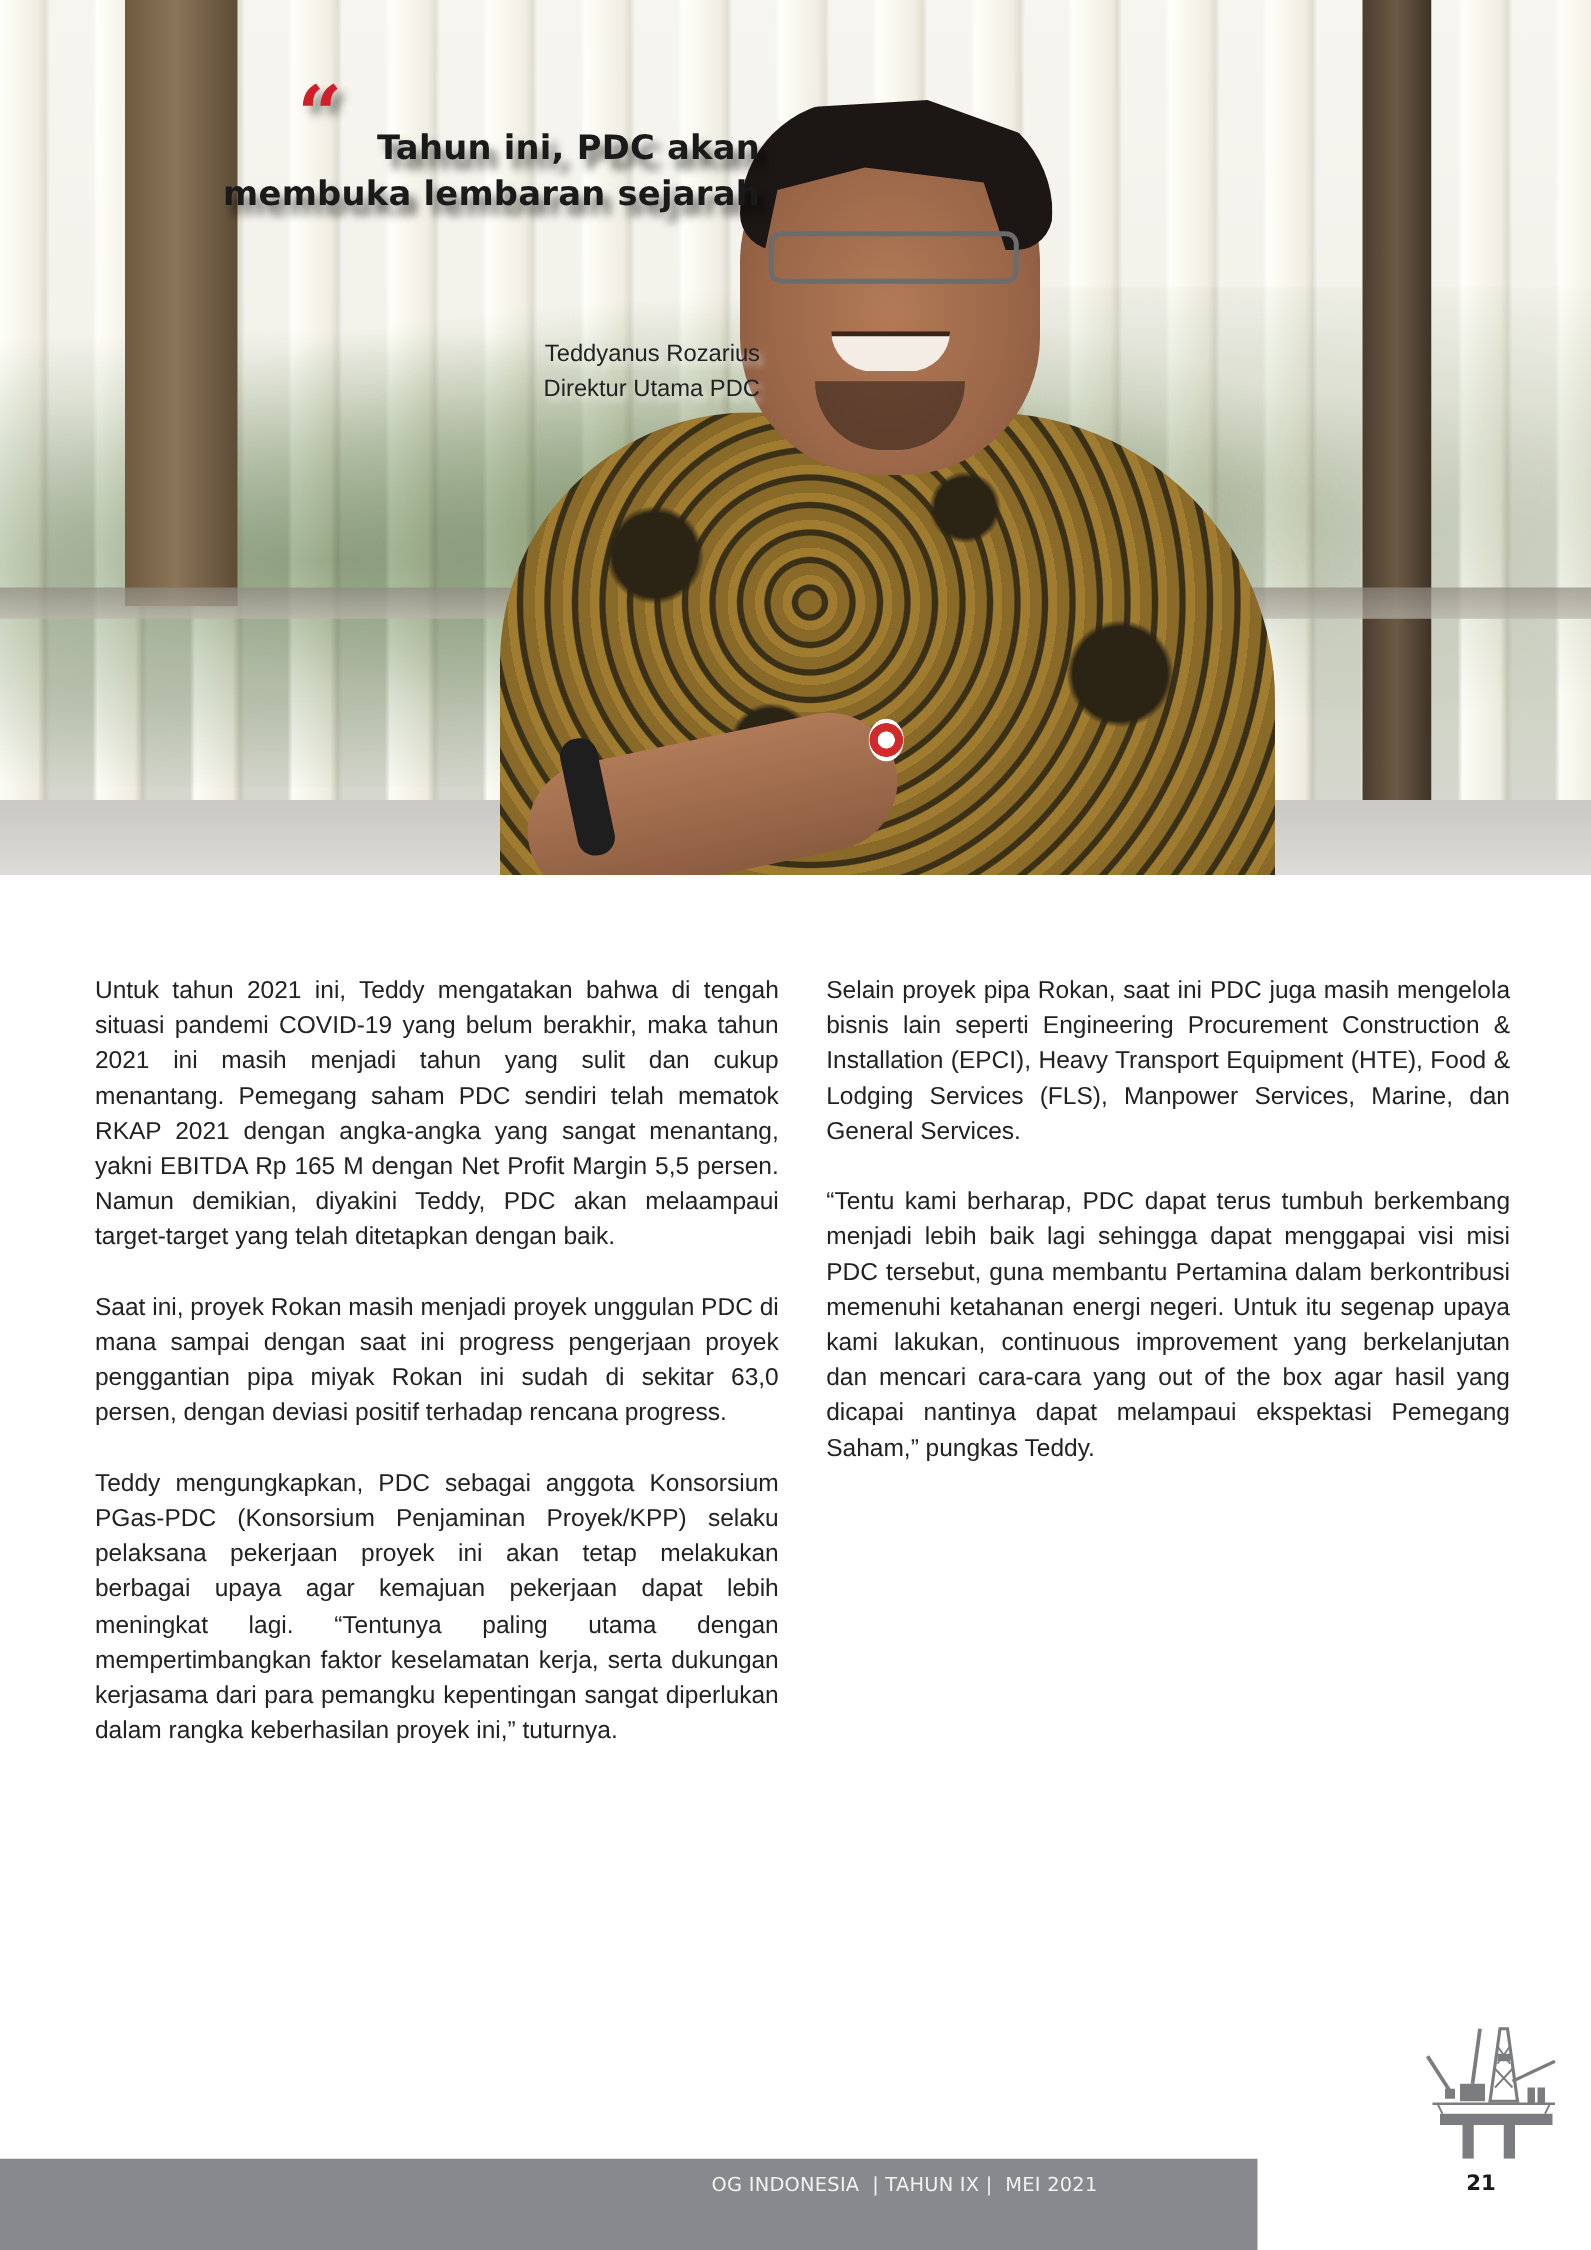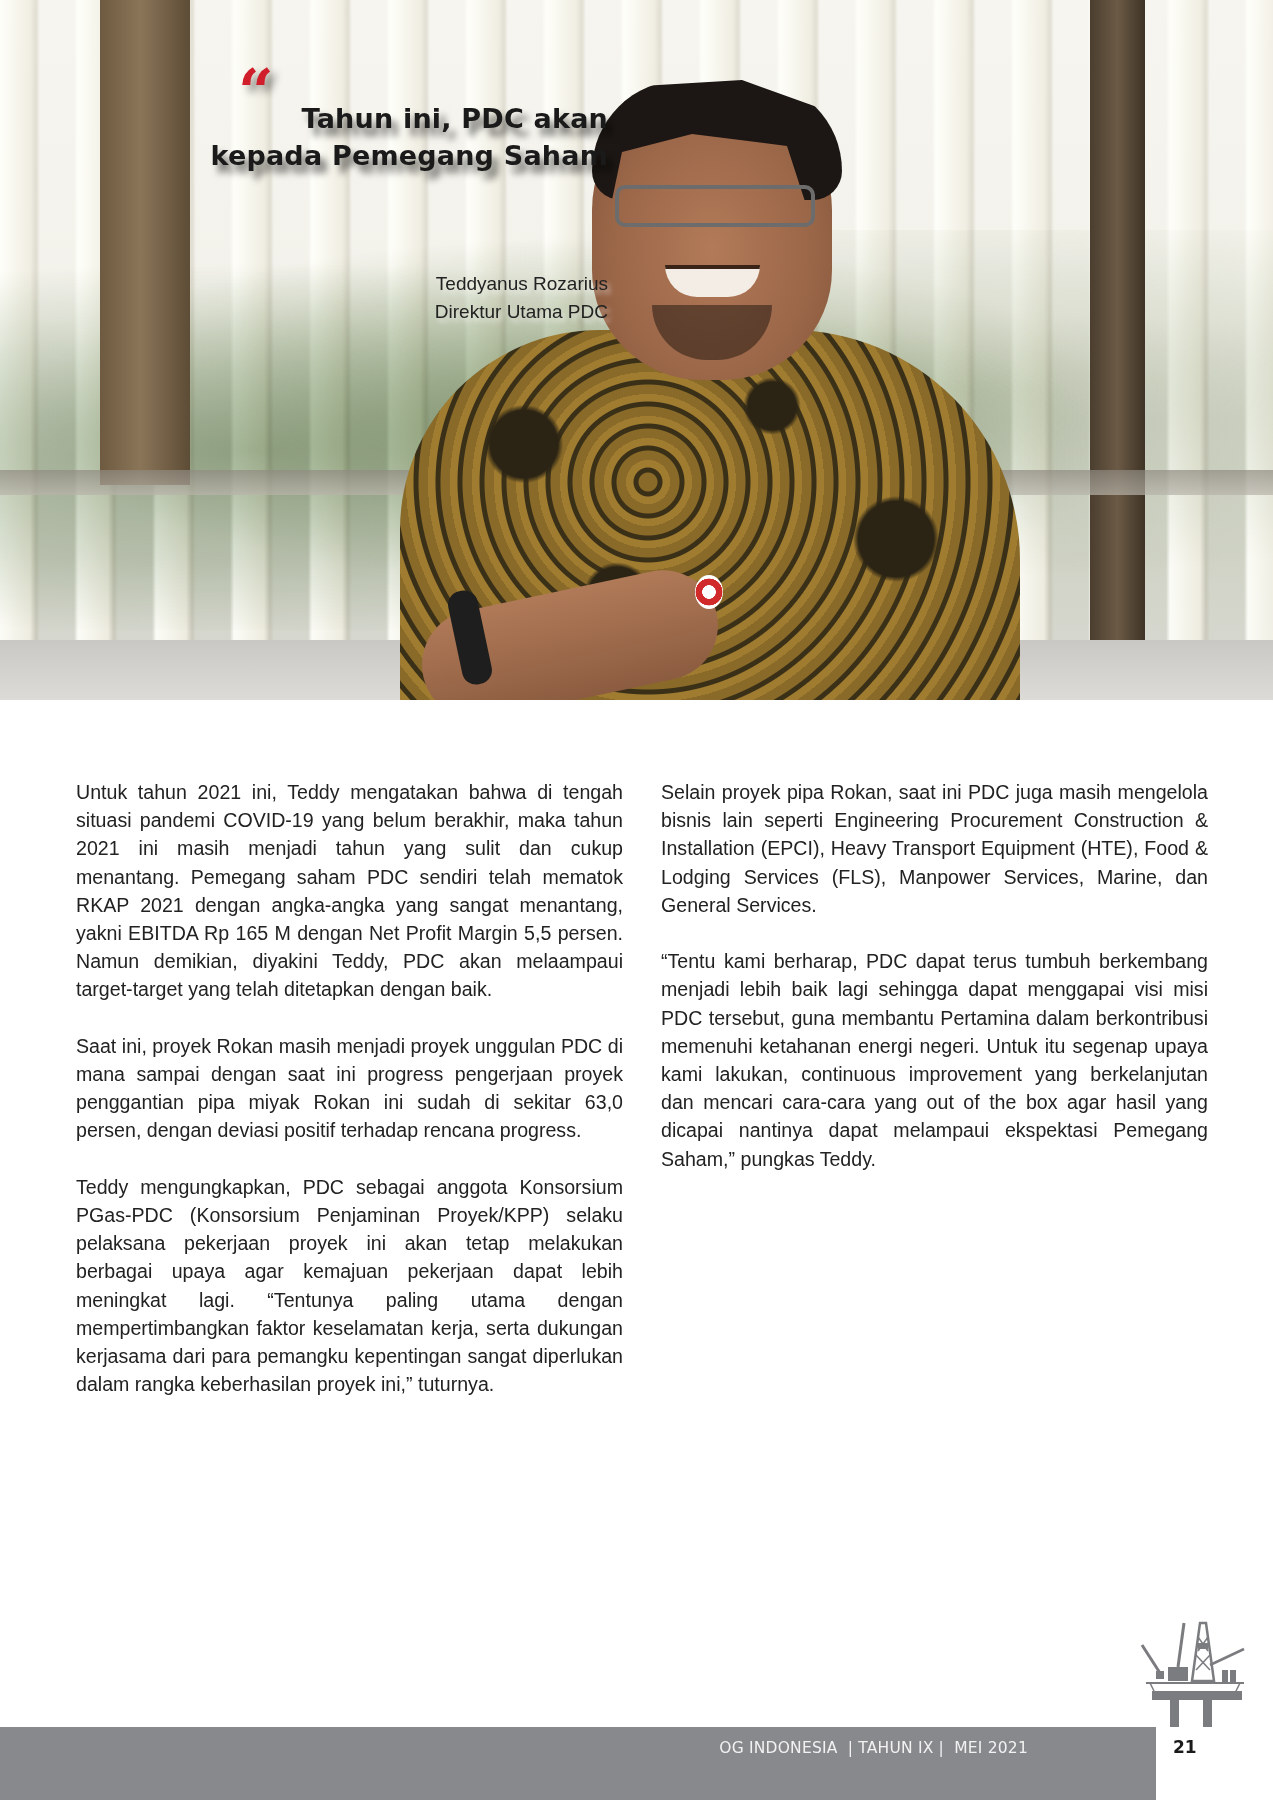--- a/index.html
+++ b/index.html
@@ -58,21 +58,21 @@
   .attribution span { display:block; }
 
   
   .col { position:absolute; top:778px; width:547px; color:#222; font-family:"Liberation Sans", sans-serif; font-size:19.6px; line-height:28.2px; text-align:justify; }
   .col.left { left:76px; }
   .col.right { left:649px;margin-left:12px; }
   .col p { margin:0 0 28.2px 0; hyphens:none; }
 
   
   .rig { position:absolute; left:1140px; top:1615px; width:110px; height:112px; }
-  .footer { position:absolute; left:0; top:1727px; width:1156px; height:73px; background:#88898c; }
+  .footer { position:absolute; left:0; top:1727px; width:1006px; height:73px; background:#88898c; }
   .footer-text { position:absolute; right:128px; top:12px; color:#f2f2f2; font-family:"DejaVu Sans", sans-serif; font-size:15.5px; letter-spacing:0.2px; }
   .page-num { position:absolute; left:1173px; top:10px; color:#1a1a1a; font-family:"DejaVu Sans", sans-serif; font-weight:bold; font-size:17px; }
 </style>
 </head>
 <body>
 
 <div class="hero">
   <div class="blinds"></div>
   <div class="trees"></div>
   <div class="frame-post p1"></div>
@@ -90,21 +90,21 @@
     <div class="beard"></div>
     <div class="arm"></div>
     <div class="watch"></div>
     <div class="pin"></div>
   </div>
 
   <div class="quote" style="height:270px;">
     <span class="quote-mark">“</span>
     <div class="quote-text">
       <span>Tahun ini, PDC akan</span>
-      <span>kepada Pemegang Saham</span>
+      <span>membuka lembaran sejarah</span>
     </div>
     <div class="attribution">
       <span>Teddyanus Rozarius</span>
       <span>Direktur Utama PDC</span>
     </div>
   </div>
 </div>
 
 <div class="col left">
   <p>Untuk tahun 2021 ini, Teddy mengatakan bahwa di tengah situasi pandemi COVID-19 yang belum berakhir, maka tahun 2021 ini masih menjadi tahun yang sulit dan cukup menantang. Pemegang saham PDC sendiri telah mematok RKAP 2021 dengan angka-angka yang sangat menantang, yakni EBITDA Rp 165 M dengan Net Profit Margin 5,5 persen. Namun demikian, diyakini Teddy, PDC akan melaampaui target-target yang telah ditetapkan dengan baik.</p>

